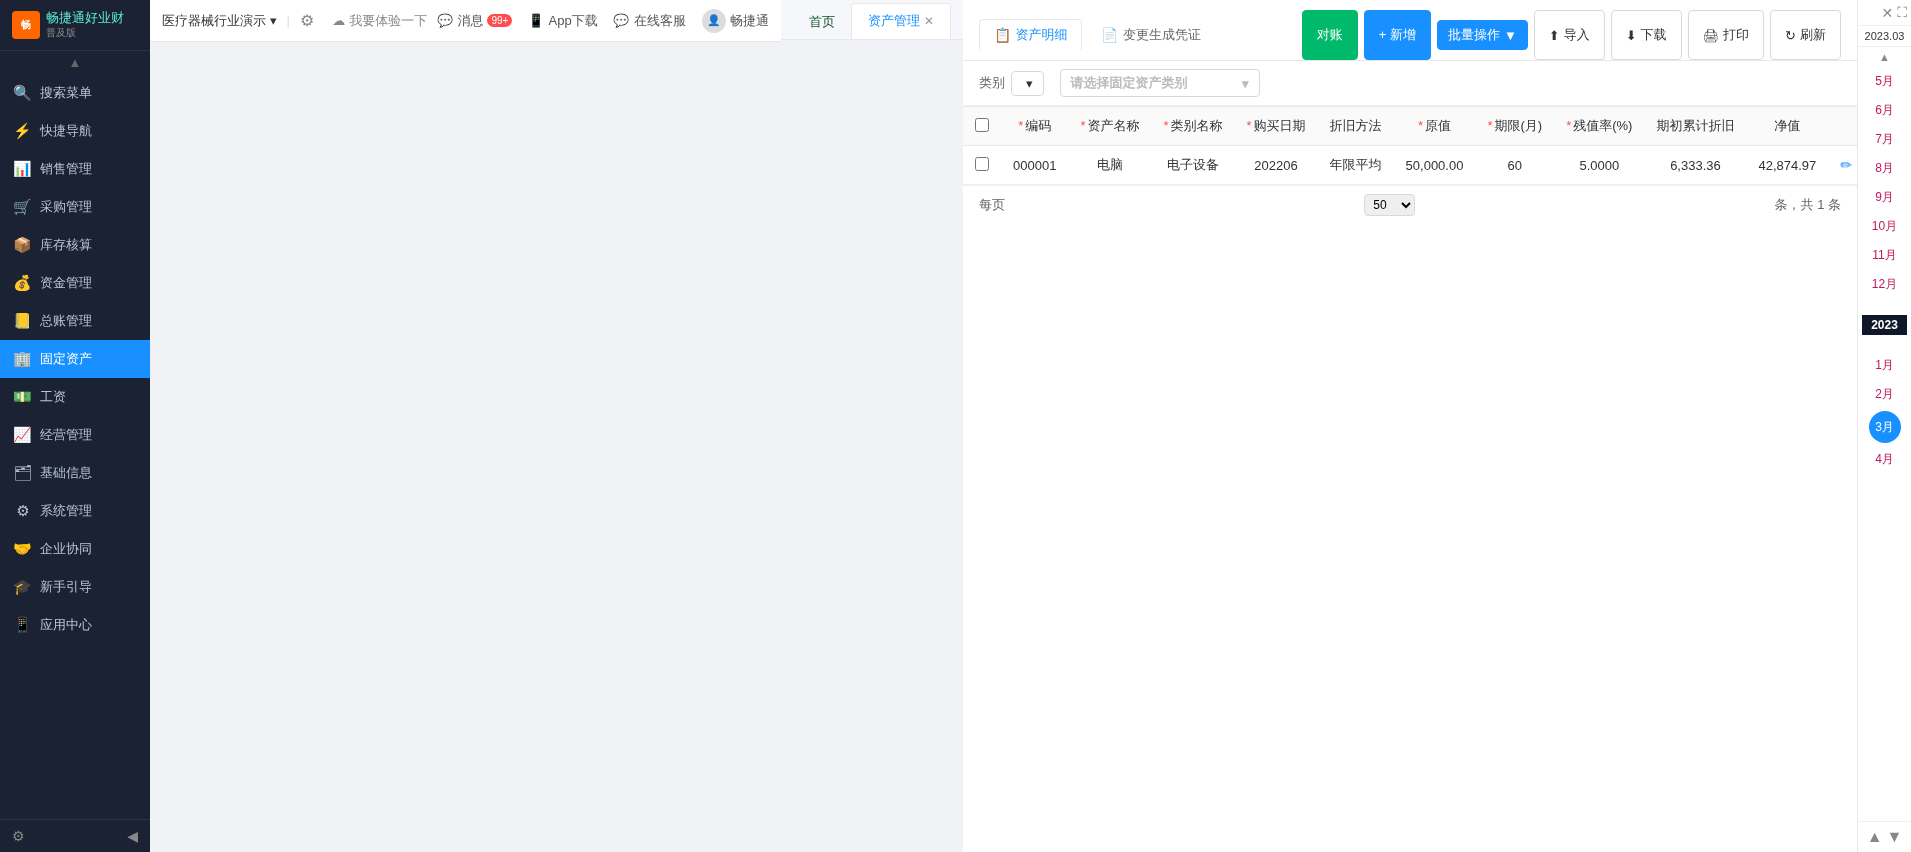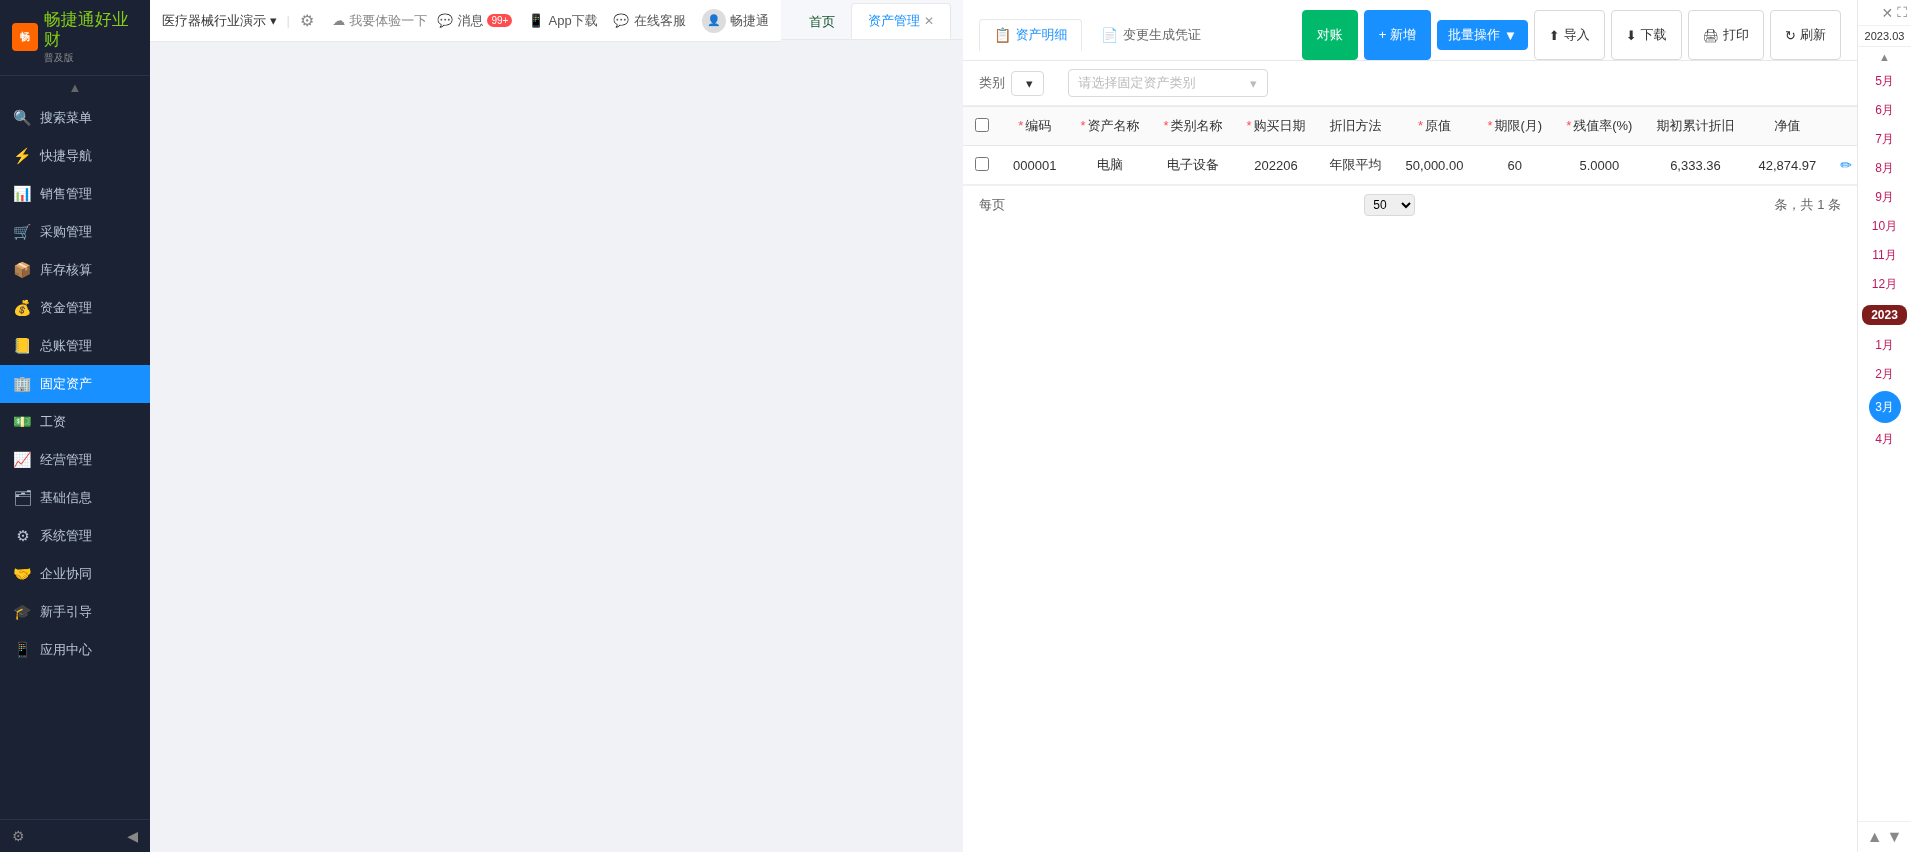--- a/index.html
+++ b/index.html
@@ -23,21 +23,21 @@
       gap: 6px;
       border-bottom: 1px solid #2a3448;
     }
     .sidebar-logo-icon {
       width: 28px; height: 28px;
       background: #f60;
       border-radius: 4px;
       display: flex; align-items: center; justify-content: center;
       color: white; font-size: 10px; font-weight: bold;
     }
-    .sidebar-logo-text { color: #84cc16; font-size: 17px; line-height: 1.2; }
+    .sidebar-logo-text { color: #5eead4; font-size: 13px; line-height: 1.2; }
     .sidebar-logo-sub { color: #888; font-size: 10px; }
     .sidebar-scroll { flex: 1; overflow-y: auto; }
     .sidebar-scroll::-webkit-scrollbar { width: 4px; }
     .sidebar-item {
       display: flex; align-items: center; gap: 8px;
       padding: 10px 14px;
       cursor: pointer;
       color: #b8c4d4;
       font-size: 13px;
     }
@@ -160,41 +160,42 @@
     .btn-success { background: #00b96b; color: white; border-color: #00b96b; }
     .btn-batch {
       background: #1890ff; color: white; border-color: #1890ff;
       padding: 5px 10px;
     }
 
     
     .filter-bar {
       display: flex; align-items: center;
       padding: 8px 16px;
-      gap: 24px;
+      gap: 16px;
       background: white;
       border-bottom: 1px solid #f0f0f0;
     }
     .filter-select-wrap {
       display: flex; align-items: center; gap: 6px;
     }
     .filter-label { color: #666; font-size: 13px; }
     .filter-select {
       display: flex; align-items: center; gap: 4px;
       border: 1px solid #d9d9d9; border-radius: 4px;
       padding: 4px 10px; background: white; cursor: pointer;
       font-size: 13px; color: #333;
     }
     .filter-input-wrap {
       display: flex; align-items: center;
       border: 1px solid #d9d9d9; border-radius: 4px;
       padding: 4px 10px; background: white;
       color: #bbb; font-size: 13px;
       min-width: 200px;
       cursor: pointer;
+      font-weight: bold;
     }
 
     
     .table-wrap { overflow: auto; }
     table {
       width: 100%;
       border-collapse: collapse;
       font-size: 13px;
     }
     table th {
@@ -522,21 +523,21 @@
       <div class="month-list">
         <div style="display:flex;align-items:center;justify-content:center;gap:2px;padding:4px;font-size:11px;color:#888;">▲</div>
         <div class="month-item">5月</div>
         <div class="month-item">6月</div>
         <div class="month-item">7月</div>
         <div class="month-item">8月</div>
         <div class="month-item">9月</div>
         <div class="month-item">10月</div>
         <div class="month-item">11月</div>
         <div class="month-item">12月</div>
-        <div class="month-item year" style="background:#7f1d1d;color:white;border-radius:8px;margin:6px 4px;padding:3px 0;">2023</div>
+        <div class="month-item year" style="background:#0f172a;color:white;border-radius:0;margin:16px 4px;padding:3px 0;">2023</div>
         <div class="month-item">1月</div>
         <div class="month-item">2月</div>
         <div class="month-item active" style="background:#1890ff;color:white;border-radius:50%;width:32px;height:32px;display:flex;align-items:center;justify-content:center;margin:2px auto;">3月</div>
         <div class="month-item">4月</div>
       </div>
       <div class="month-nav-bottom">
         <span class="month-nav-btn">▲</span>
         <span class="month-nav-btn">▼</span>
       </div>
     </div>

